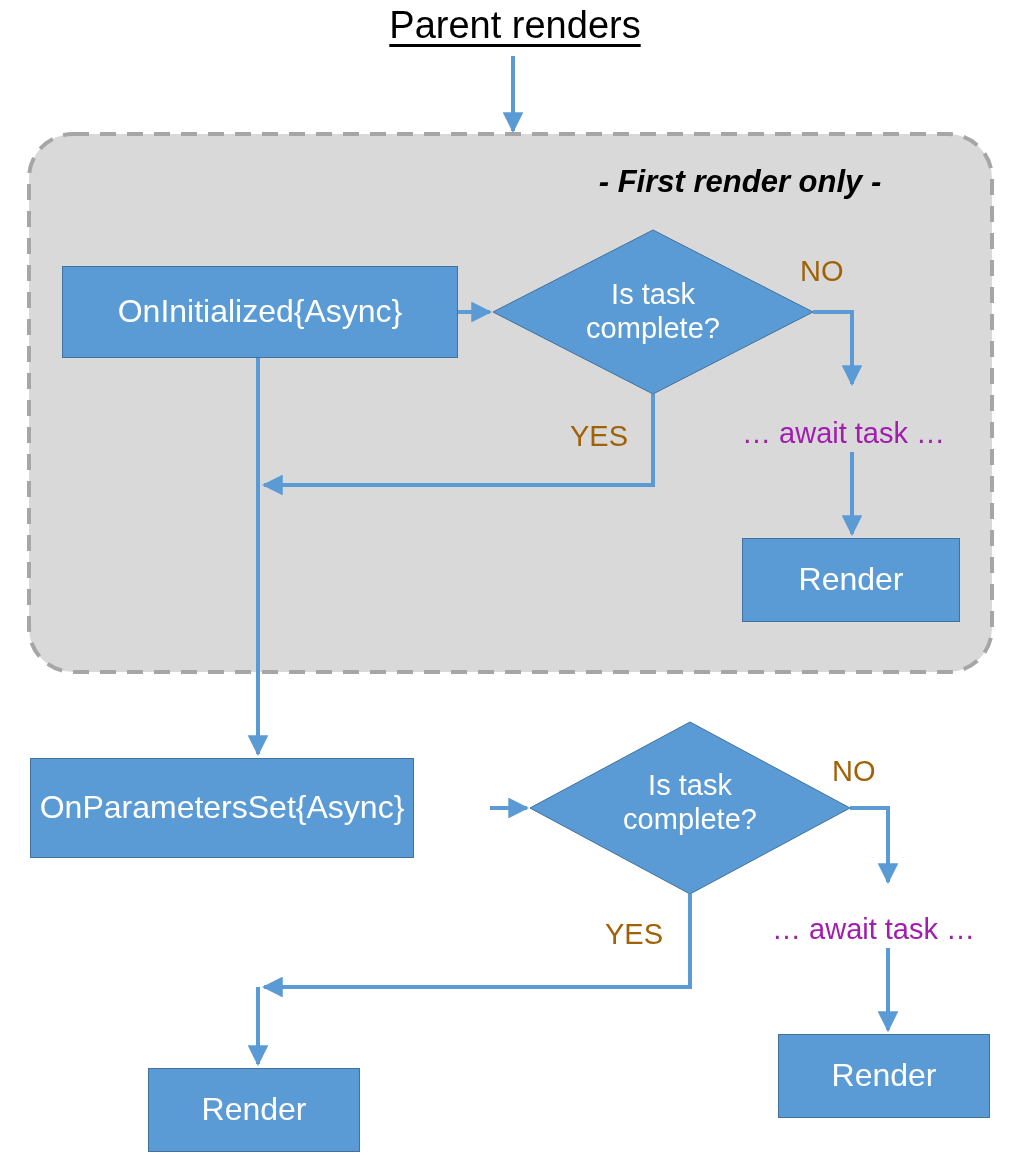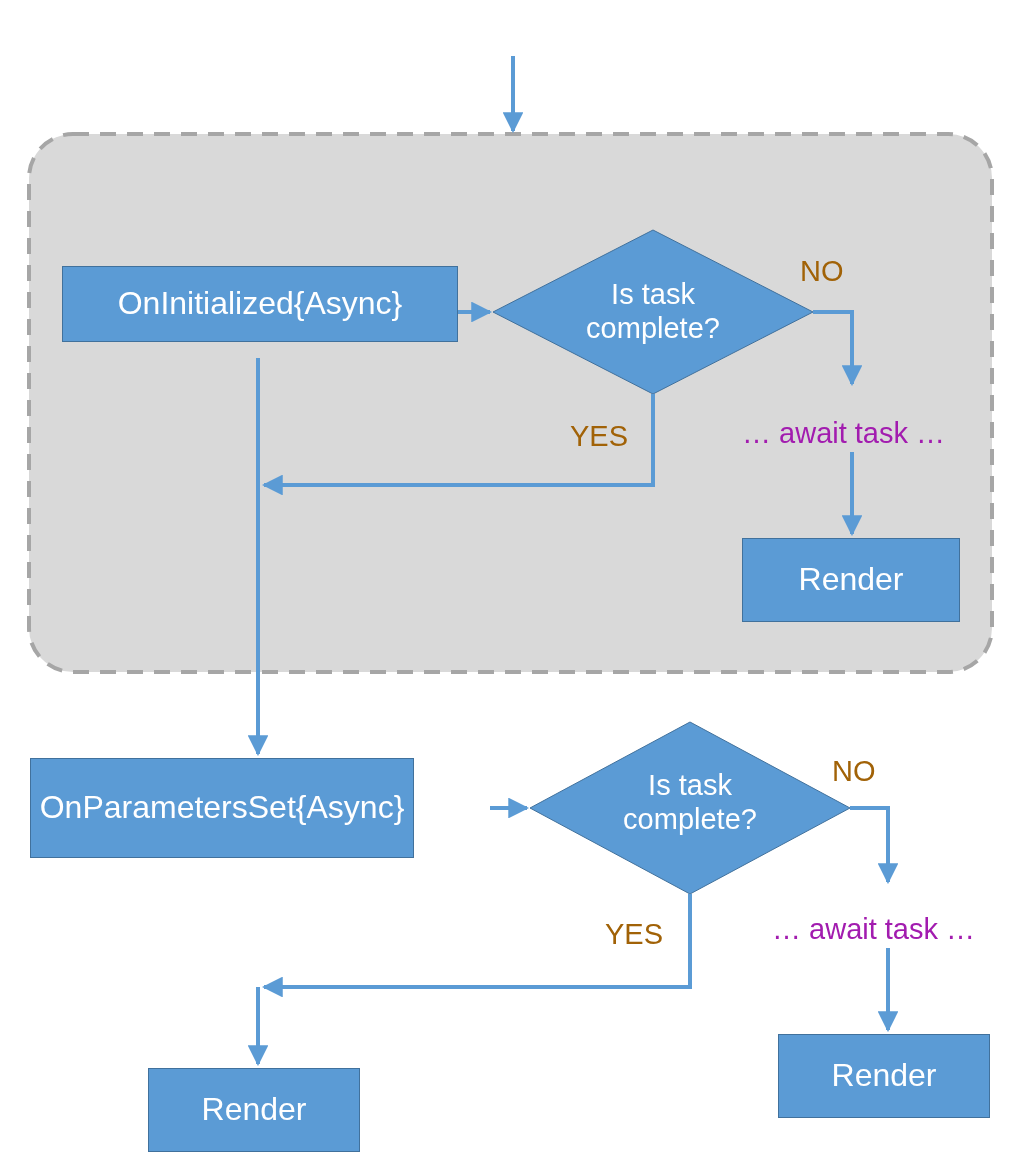--- a/index.html
+++ b/index.html
@@ -58,21 +58,21 @@
     background: #5B9BD5;
     border: 1px solid #41719C;
     box-sizing: border-box;
     display: flex;
     align-items: center;
     justify-content: center;
     color: #ffffff;
     line-height: 1.1;
     text-align: center;
   }
-  #box-oninitialized { left: 62px;  top: 266px;  width: 396px; height: 76px;  font-size: 32px; }
+  #box-oninitialized { left: 62px;  top: 266px;  width: 396px; height: 92px;  font-size: 32px; }
   #box-onparametersset { left: 30px; top: 758px; width: 384px; height: 100px; font-size: 32px; }
   #box-render-first  { left: 742px; top: 538px;  width: 218px; height: 84px;  font-size: 32px; }
   #box-render-left   { left: 148px; top: 1068px; width: 212px; height: 84px;  font-size: 32px; }
   #box-render-right  { left: 778px; top: 1034px; width: 212px; height: 84px;  font-size: 32px; }
 
   
   .diamond-text {
     position: absolute;
     text-align: center;
     color: #ffffff;
@@ -140,21 +140,23 @@
 
     <path d="M 850 808 L 888 808 L 888 882" fill="none" stroke="#5B9BD5" stroke-width="4" marker-end="url(#arrow)"></path>
 
     <line x1="888" y1="948" x2="888" y2="1030" stroke="#5B9BD5" stroke-width="4" marker-end="url(#arrow)"></line>
 
     <path d="M 690 894 L 690 987 L 264 987" fill="none" stroke="#5B9BD5" stroke-width="4" marker-end="url(#arrow)"></path>
 
     <line x1="258" y1="987" x2="258" y2="1064" stroke="#5B9BD5" stroke-width="4" marker-end="url(#arrow)"></line>
   </svg>
 
+  <div class="title">Parent renders</div>
 
+  <div class="group-label">- First render only -</div>
 
   <div class="proc-box" id="box-oninitialized">OnInitialized{Async}</div>
 
   <div class="proc-box" id="box-render-first">Render</div>
 
   <div class="proc-box" id="box-onparametersset">OnParametersSet{Async}</div>
 
   <div class="proc-box" id="box-render-left">Render</div>
 
   <div class="proc-box" id="box-render-right">Render</div>

